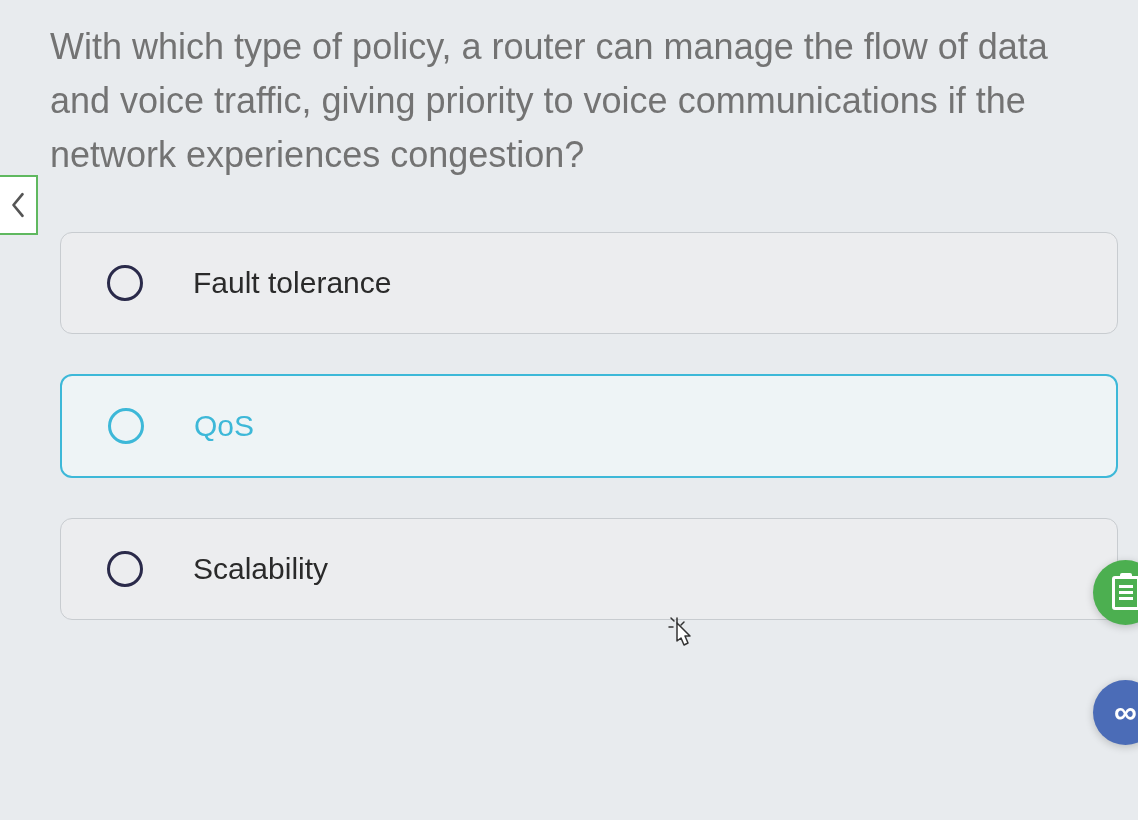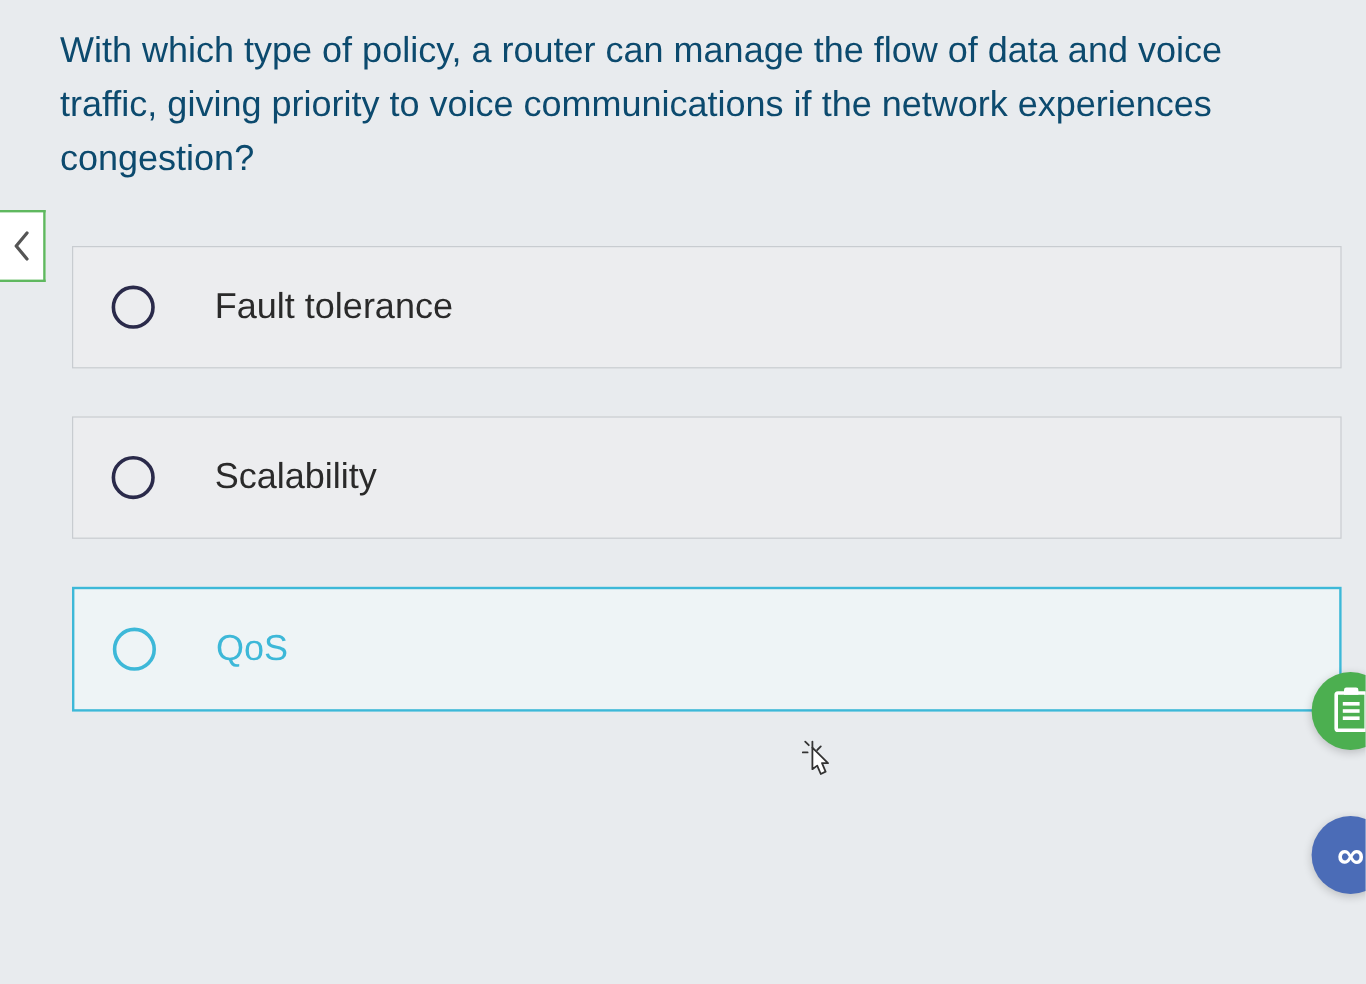--- a/index.html
+++ b/index.html
@@ -10,23 +10,23 @@
     body {
       font-family: Arial, Helvetica, sans-serif;
       background: #e8ebee;
       width: 1138px;
       height: 820px;
       overflow: hidden;
       position: relative;
     }
     .question-text {
       padding: 20px 40px 30px 50px;
-      font-size: 30px;
+      font-size: 36px;
       line-height: 1.5;
-      color: #0c4a6e;
+      color: #737373;
       font-weight: 400;
     }
     .nav-arrow {
       position: absolute;
       left: 0;
       top: 175px;
       width: 38px;
       height: 60px;
       background: #ffffff;
       border: 2px solid #5fb85f;
@@ -41,24 +41,24 @@
       height: 28px;
     }
     .options-container {
       margin-top: 20px;
       margin-left: 60px;
       margin-right: 20px;
     }
     .option {
       display: flex;
       align-items: center;
-      padding: 32px 32px;
+      padding: 32px 46px;
       margin-bottom: 40px;
       border: 1px solid #c8ccd0;
-      border-radius: 0;
+      border-radius: 12px;
       background: #ecedef;
       cursor: pointer;
     }
     .option.hovered {
       border: 2px solid #3db8d8;
       background: #eef4f6;
     }
     .option.hovered .radio-circle {
       border-color: #3db8d8;
     }
@@ -146,27 +146,27 @@
   <svg viewBox="0 0 20 30">
     <path d="M 15 3 L 5 15 L 15 27" stroke="#555" stroke-width="3" fill="none" stroke-linecap="round" stroke-linejoin="round"></path>
   </svg>
 </div>
 
 <div class="options-container">
   <div class="option">
     <div class="radio-circle"></div>
     <div class="option-label">Fault tolerance</div>
   </div>
+  <div class="option hovered">
+    <div class="radio-circle"></div>
+    <div class="option-label">QoS</div>
+  </div>
   <div class="option">
     <div class="radio-circle"></div>
     <div class="option-label">Scalability</div>
-  </div>
-  <div class="option hovered">
-    <div class="radio-circle"></div>
-    <div class="option-label">QoS</div>
   </div>
 </div>
 
 <div class="cursor-pointer">
   <svg width="36" height="40" viewBox="0 0 36 40">
     <path d="M 12 8 L 12 26 L 16 23 L 19 30 L 23 28 L 20 21 L 25 21 Z" fill="#fff" stroke="#333" stroke-width="1.5" stroke-linejoin="round"></path>
     <path d="M 12 8 L 12 3 M 8 12 L 4 12 M 9 6 L 6 3 M 16 10 L 19 7" stroke="#333" stroke-width="1.5" stroke-linecap="round"></path>
   </svg>
 </div>
 

